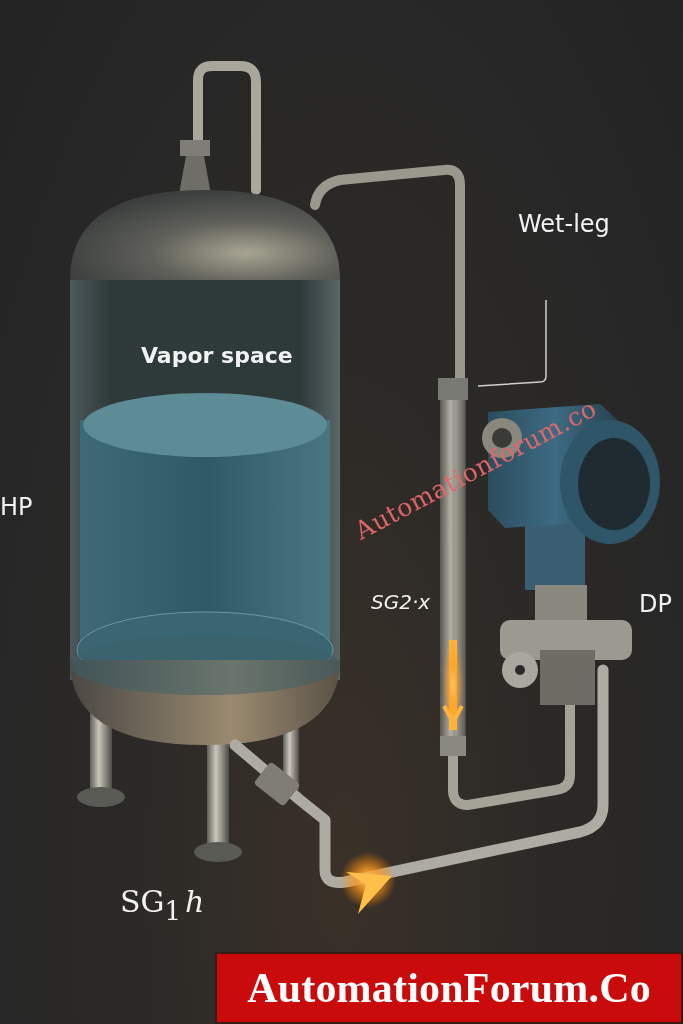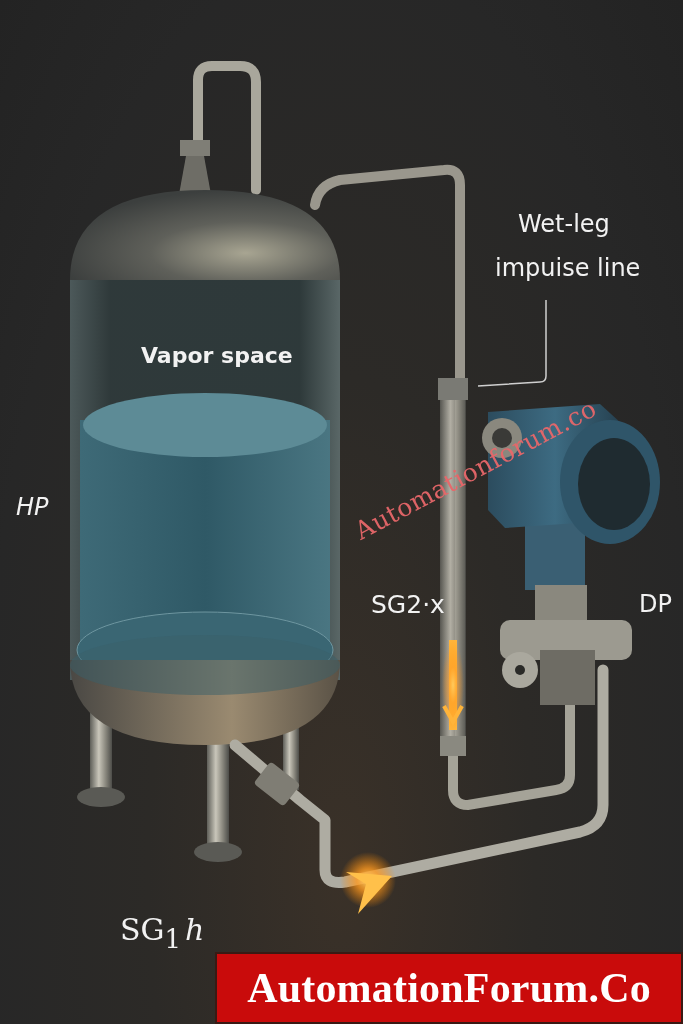--- a/index.html
+++ b/index.html
@@ -1,27 +1,27 @@
 <!DOCTYPE html>
 <html><head>
 <meta charset="utf-8">
 <style>
   html, body { margin:0; padding:0; }
   body { width:683px; height:1024px; overflow:hidden; background:#2a2a29; font-family:"DejaVu Sans", sans-serif; }
   .canvas { position:relative; width:683px; height:1024px;
     background: radial-gradient(ellipse at 50% 85%, #3a3128 0%, #2c2a27 40%, #272727 75%, #232323 100%); }
   svg.scene { position:absolute; left:0; top:0; }
   .label { position:absolute; color:#f2f2f2; font-family:"DejaVu Sans", sans-serif; white-space:nowrap;text-align:center; }
-  .lbl-hp { left:16px; top:493px; font-size:24px;font-style:italic; }
+  .lbl-hp { left:0; top:493px; font-size:24px; }
   .lbl-vapor { left:141px; top:343px; font-size:22px;font-weight:bold; }
   .lbl-wetleg { left:518px; top:210px; font-size:24px; }
   .lbl-impulse { left:495px; top:254px; font-size:24px; }
-  .lbl-sg2 { left:371px; top:590px; font-size:25px; }
+  .lbl-sg2 { left:371px; top:590px; font-size:20px;font-style:italic; }
   .lbl-dp { left:632px; top:590px; font-size:24px;margin-left:7px; }
-  .lbl-sg1 { left:120px; top:884px; font-size:30px; font-family:"DejaVu Serif", serif;margin-top:28px; }
+  .lbl-sg1 { left:120px; top:884px; font-size:30px; font-family:"DejaVu Serif", serif; }
   .lbl-sg1 .sub { font-size:26px; position:relative; top:8px; }
   .lbl-sg1 .var { font-style:italic; margin-left:4px; }
   .watermark { position:absolute; left:350px; top:520px; color:#e8676a; font-family:"DejaVu Serif", serif;
     font-size:25px; transform-origin:left top; transform:rotate(-28deg); letter-spacing:0.5px; opacity:0.95; }
   .banner { position:absolute; left:215px; top:952px; width:468px; height:72px; background:#c90b0b;
     display:flex; align-items:center; justify-content:center; box-shadow:0 0 0 2px #3a1a14 inset; }
   .banner span { color:#fff; font-family:"Liberation Serif", "DejaVu Serif", serif; font-weight:bold; font-size:42px; letter-spacing:0.2px; }
 </style>
 </head>
 <body>
@@ -123,21 +123,20 @@
 
     <g>
       <circle cx="368" cy="880" r="28" fill="url(#glowG)"></circle>
       <path d="M346 872 L392 876 L358 914 L366 884 Z" fill="#ffc04a"></path>
     </g>
   </svg>
 
   <div class="label lbl-hp">HP</div>
   <div class="label lbl-vapor">Vapor space</div>
   <div class="label lbl-wetleg">Wet-leg</div>
-  <div class="label lbl-impulse">impuise line</div>
   <div class="label lbl-sg2">SG2·x</div>
   <div class="label lbl-dp">DP</div>
   <div class="label lbl-sg1"><span>SG</span><span class="sub">1</span><span class="var">h</span></div>
 
   <div class="watermark">Automationforum.co</div>
 
   <div class="banner">
     <span>AutomationForum.Co</span>
   </div>
 </div>

